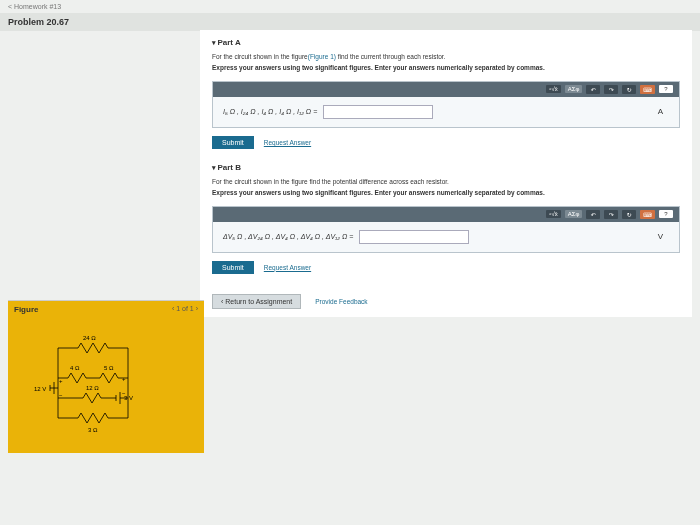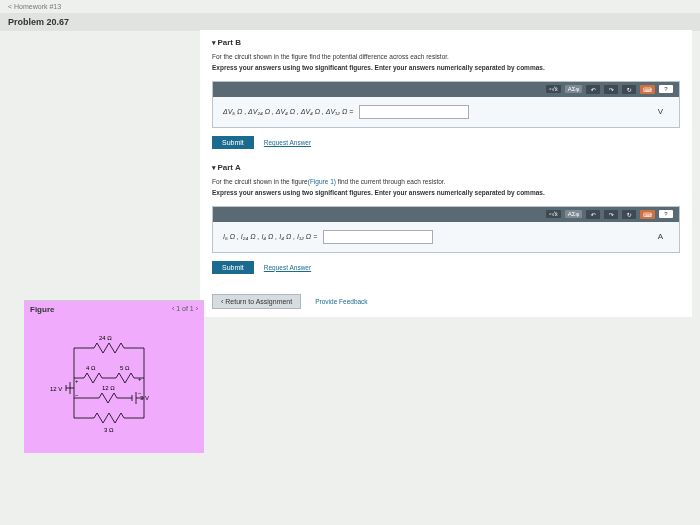--- a/index.html
+++ b/index.html
@@ -140,24 +140,24 @@
       background: #d6dcdf;
       border: 1px solid #b0b7ba;
       padding: 3px 8px;
       font-size: 7px;
       cursor: pointer;
       color: #333;
     }
     .return-btn::before { content: "‹ "; }
     .figure-panel {
       position: absolute;
-      left: 24px;
+      left: 8px;
       top: 300px;
-      width: 180px;
-      background: #f0abfc;
+      width: 196px;
+      background: #eab308;
       border-top: 1px solid #ccc;
     }
     .figure-header {
       display: flex;
       justify-content: space-between;
       padding: 4px 6px;
       font-size: 8px;
       font-weight: bold;
     }
     .pager {
@@ -174,68 +174,68 @@
 </head>
 <body>
 
 <div class="page-wrap">
   <div class="breadcrumb">&lt; Homework #13</div>
   <div class="problem-title">Problem 20.67</div>
 
   <div class="content-area">
 
     <div class="part-section">
-      <div class="part-title">Part B</div>
-      <div class="instruction">For the circuit shown in the figure find the potential difference across each resistor.</div>
+      <div class="part-title">Part A</div>
+      <div class="instruction">
+        <span>For the circuit shown in the figure</span><span class="link">(Figure 1)</span><span> find the current through each resistor.</span>
+      </div>
       <div class="instruction"><strong>Express your answers using two significant figures. Enter your answers numerically separated by commas.</strong></div>
 
       <div class="answer-box">
         <div class="toolbar">
           <button class="tb-btn">▫√x̄</button>
           <button class="tb-btn light">ΑΣφ</button>
           <button class="tb-btn">↶</button>
           <button class="tb-btn">↷</button>
           <button class="tb-btn">↻</button>
           <button class="tb-btn last">⌨</button>
           <button class="tb-btn white">?</button>
         </div>
         <div class="answer-line">
-          <span class="answer-label">ΔV₅ Ω , ΔV₂₄ Ω , ΔV₄ Ω , ΔV₄ Ω , ΔV₁₂ Ω =</span>
+          <span class="answer-label">I₅ Ω , I₂₄ Ω , I₄ Ω , I₄ Ω , I₁₂ Ω =</span>
           <input class="answer-input" style="">
-          <span class="unit">V</span>
+          <span class="unit">A</span>
         </div>
       </div>
 
       <div class="btn-row">
         <button class="submit-btn">Submit</button>
         <span class="link-btn">Request Answer</span>
       </div>
     </div>
 
     <div class="part-section">
-      <div class="part-title">Part A</div>
-      <div class="instruction">
-        <span>For the circuit shown in the figure</span><span class="link">(Figure 1)</span><span> find the current through each resistor.</span>
-      </div>
+      <div class="part-title">Part B</div>
+      <div class="instruction">For the circuit shown in the figure find the potential difference across each resistor.</div>
       <div class="instruction"><strong>Express your answers using two significant figures. Enter your answers numerically separated by commas.</strong></div>
 
       <div class="answer-box">
         <div class="toolbar">
           <button class="tb-btn">▫√x̄</button>
           <button class="tb-btn light">ΑΣφ</button>
           <button class="tb-btn">↶</button>
           <button class="tb-btn">↷</button>
           <button class="tb-btn">↻</button>
           <button class="tb-btn last">⌨</button>
           <button class="tb-btn white">?</button>
         </div>
         <div class="answer-line">
-          <span class="answer-label">I₅ Ω , I₂₄ Ω , I₄ Ω , I₄ Ω , I₁₂ Ω =</span>
+          <span class="answer-label">ΔV₅ Ω , ΔV₂₄ Ω , ΔV₄ Ω , ΔV₄ Ω , ΔV₁₂ Ω =</span>
           <input class="answer-input" style="">
-          <span class="unit">A</span>
+          <span class="unit">V</span>
         </div>
       </div>
 
       <div class="btn-row">
         <button class="submit-btn">Submit</button>
         <span class="link-btn">Request Answer</span>
       </div>
     </div>
 
     <div class="footer-row">

